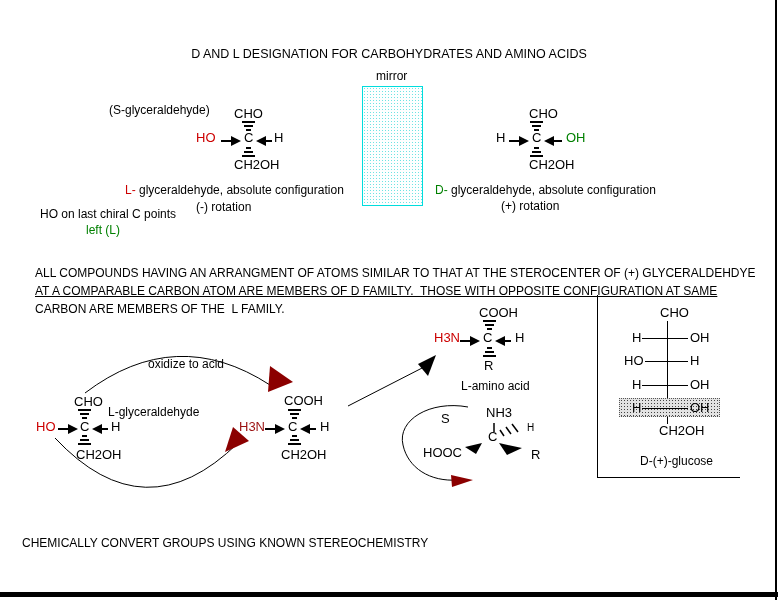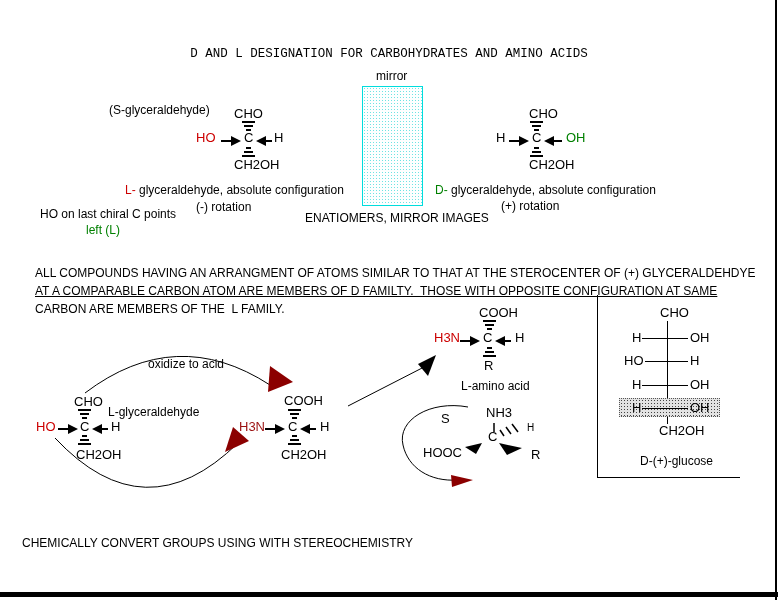--- a/index.html
+++ b/index.html
@@ -3,21 +3,21 @@
 <meta charset="utf-8">
 <style>
   html,body { margin:0; padding:0; background:#fff; }
   #canvas {
     position:relative; width:778px; height:600px; background:#ffffff;
     font-family:"Liberation Sans", sans-serif; color:#000; overflow:hidden;
   }
   .t { position:absolute; white-space:pre; font-size:13px; line-height:1.05; }
   .s12 { font-size:12px; }
   .s10 { font-size:10px; }
-  .ctr { left:0; right:0; text-align:center;font-family:Liberation Mono, monospace; }
+  .ctr { left:0; right:0; text-align:center; }
   .red  { color:#cc0000; }
   .dred { color:#9b1111; }
   .green{ color:#008000; }
 
   
   .arr { position:absolute; height:10px; color:#000; }
   .arr .sh { position:absolute; top:4px; height:2px; background:currentColor; }
   .arr .hd { position:absolute; top:0; width:0; height:0;
              border-top:5px solid transparent; border-bottom:5px solid transparent; }
   .arr.r .sh { left:0; right:8px; }
@@ -114,21 +114,20 @@
   <div class="t green" style="left:566px;top:131px;">OH</div>
   <div class="hash up" style="left:528px;top:147px;">
       <i></i>
       <i></i>
       <i></i>
     </div>
   <div class="t" style="left:529px;top:158px;">CH2OH</div>
   <div class="t s12" style="left:435px;top:184px;"><span class="green">D-</span><span> glyceraldehyde, absolute configuration</span></div>
   <div class="t s12" style="left:501px;top:200px;">(+) rotation</div>
 
-  <div class="t s12" style="left:305px;top:212px;">ENATIOMERS, MIRROR IMAGES</div>
 
   <div class="t s12" style="left:35px;top:267px;">ALL COMPOUNDS HAVING AN ARRANGMENT OF ATOMS SIMILAR TO THAT AT THE STEROCENTER OF (+) GLYCERALDEHDYE</div>
   <div class="t s12" style="left:35px;top:285px;text-decoration:underline;">AT A COMPARABLE CARBON ATOM ARE MEMBERS OF D FAMILTY.  THOSE WITH OPPOSITE CONFIGURATION AT SAME</div>
   <div class="t s12" style="left:35px;top:303px;">CARBON ARE MEMBERS OF THE  L FAMILY.</div>
 
   <div class="t" style="left:479px;top:306px;">COOH</div>
   <div class="hash down" style="left:481px;top:320px;">
       <i></i>
       <i></i>
       <i></i>
@@ -247,15 +246,15 @@
   <div class="t" style="left:632px;top:378px;">H</div>
   <div class="t" style="left:690px;top:378px;">OH</div>
 
   <div class="hline" style="left:642px;top:408px;width:46px;"></div>
   <div class="t" style="left:632px;top:401px;">H</div>
   <div class="t" style="left:690px;top:401px;">OH</div>
 
   <div class="t" style="left:659px;top:424px;">CH2OH</div>
   <div class="t s12" style="left:640px;top:455px;">D-(+)-glucose</div>
 
-  <div class="t s12" style="left:22px;top:537px;">CHEMICALLY CONVERT GROUPS USING WITH STEREOCHEMISTRY</div>
+  <div class="t s12" style="left:22px;top:537px;">CHEMICALLY CONVERT GROUPS USING KNOWN STEREOCHEMISTRY</div>
 
 </div>
 
 </body></html>

